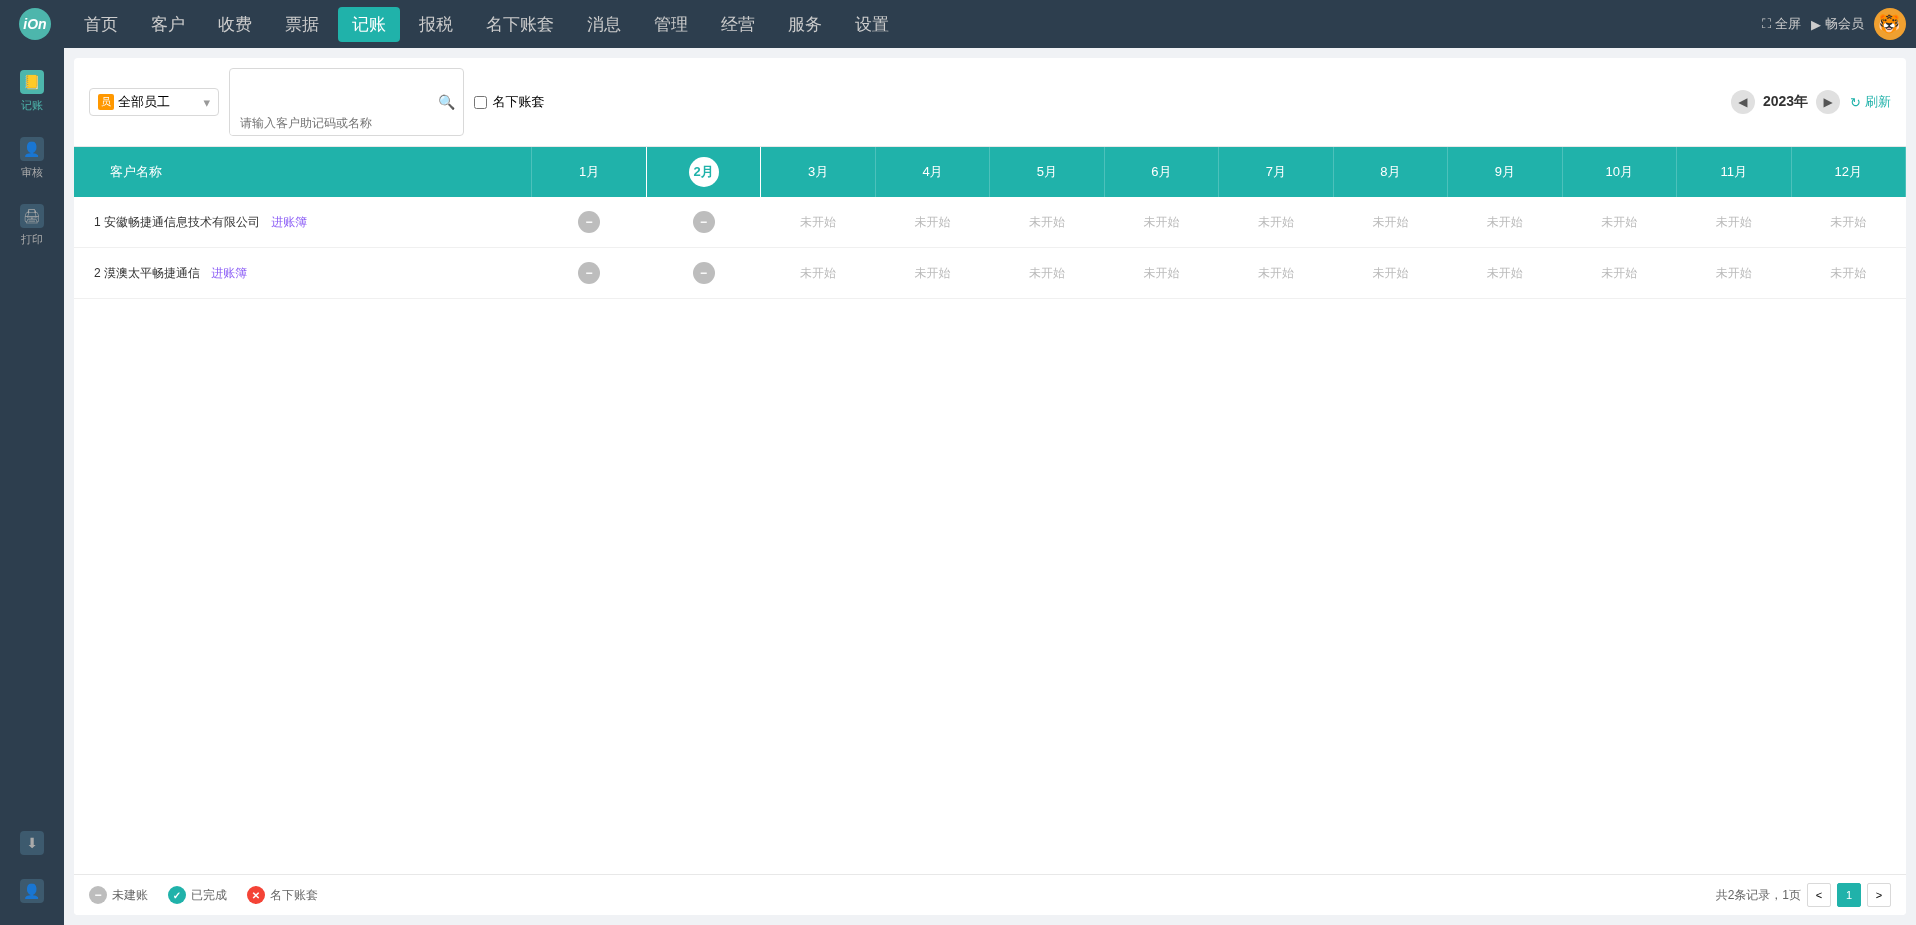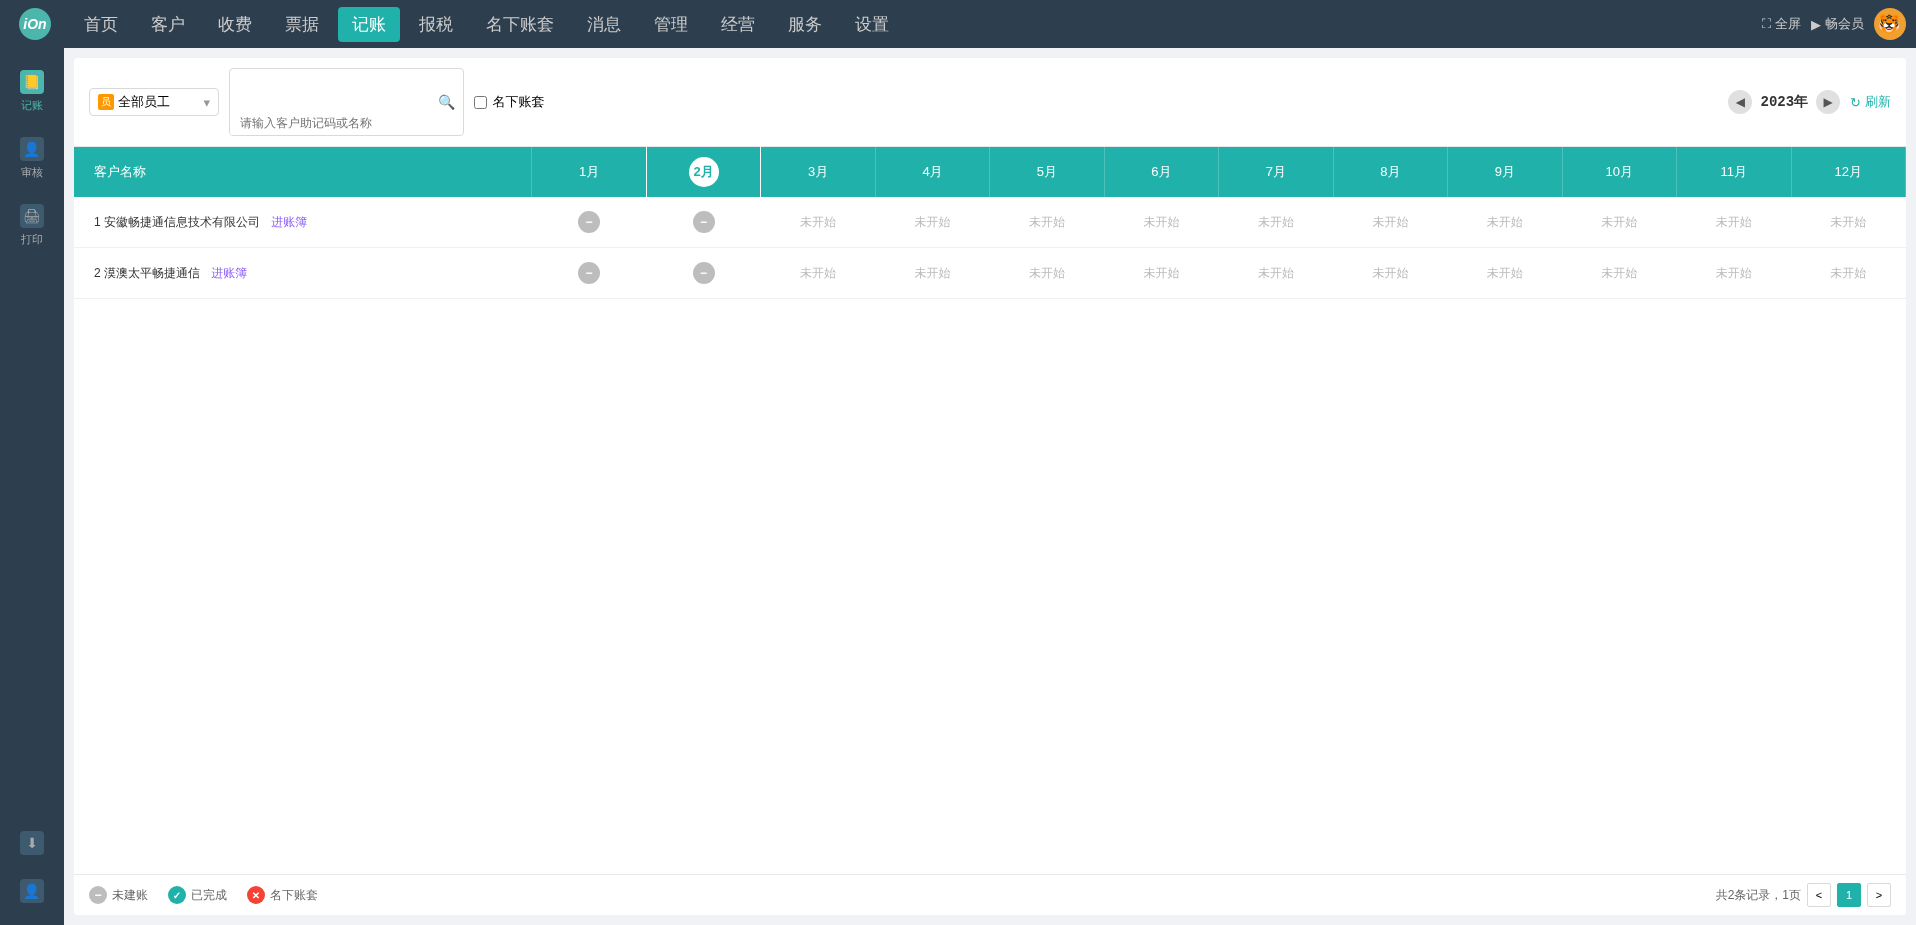--- a/index.html
+++ b/index.html
@@ -223,21 +223,20 @@
       display: flex;
       align-items: center;
       justify-content: center;
       font-size: 12px;
       color: #555;
     }
     .year-nav .year-text {
       font-size: 14px;
       font-weight: bold;
       color: #333;
-      font-family: Liberation Mono, monospace;
     }
     .refresh-btn {
       background: none;
       border: none;
       cursor: pointer;
       color: #20b2aa;
       font-size: 13px;
       display: flex;
       align-items: center;
       gap: 4px;
@@ -259,21 +258,21 @@
     }
     thead th {
       padding: 10px 8px;
       text-align: center;
       font-weight: normal;
       font-size: 13px;
       border-right: 1px solid rgba(255,255,255,0.2);
     }
     thead th:first-child {
       text-align: left;
-      padding-left: 20px;
+      padding-left: 36px;
       min-width: 320px;
     }
     .month-header {
       min-width: 80px;
     }
     .month-active {
       position: relative;
     }
     .month-circle {
       display: inline-flex;

